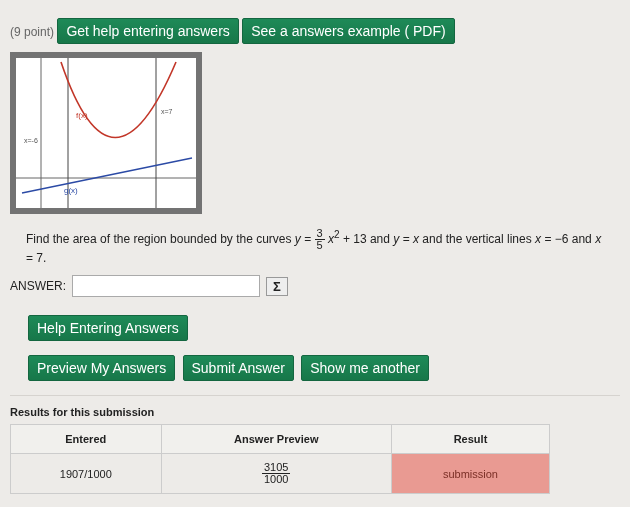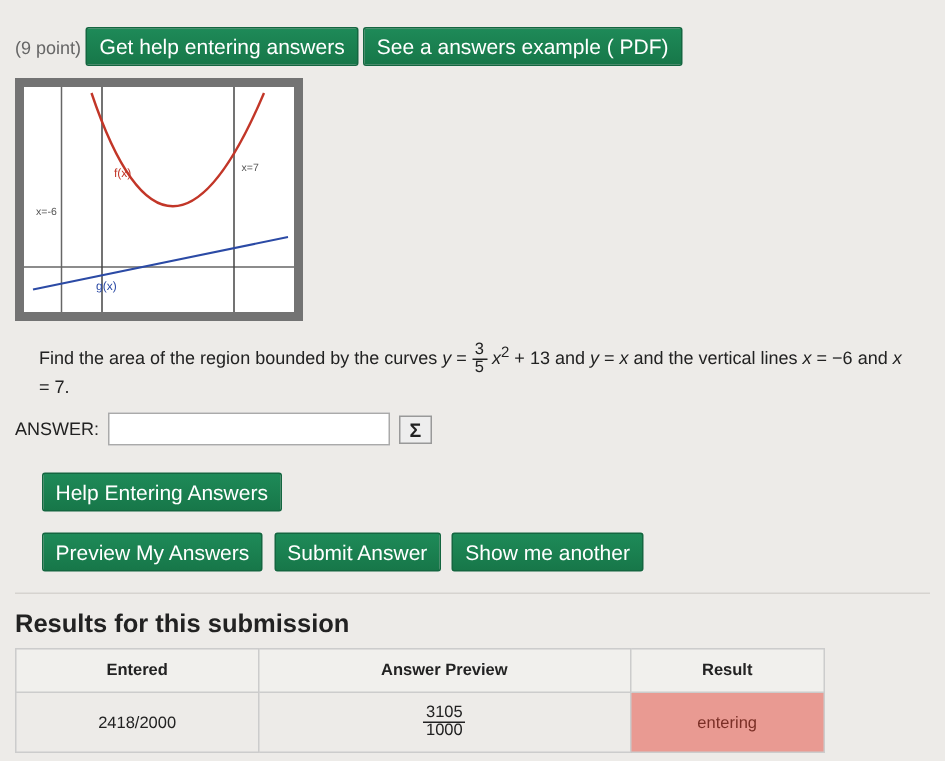--- a/index.html
+++ b/index.html
@@ -8,21 +8,21 @@
 .point-label{color:#666}
 .graph-box{border:6px solid #737373;background:#7dd3fc;display:inline-block;vertical-align:top}
 .graph-text{display:inline-block;margin-left:12px;font-size:12px;vertical-align:top;margin-top:54px;font-weight:600}
 svg{display:block}
 .qtext{margin:14px 16px 10px}
 .answer-row{display:flex;align-items:center;gap:6px;margin-bottom:18px}
 .answer-row input{width:180px;height:18px;border:1px solid #aaa;font-size:11px;padding:1px 3px}
 .sigma{border:1px solid #999;background:#eee;padding:1px 6px;font-size:13px;font-weight:bold;cursor:pointer}
 .btn-row{margin:6px 18px 14px}
 .btn-row .btn{margin-right:4px}
-.results-head{font-weight:bold;font-size:17px;margin:10px 0 6px}
+.results-head{font-weight:bold;font-size:11px;margin:10px 0 6px}
 table{border-collapse:collapse;width:540px;font-size:11px}
 td,th{border:1px solid #ccc;padding:8px 4px;text-align:center}
 th{background:#f1f0ed;font-weight:bold}
 .incorrect-cell{background:#e99a92;color:#7a2f26}
 .frac{display:inline-block;text-align:center;vertical-align:middle;font-size:11px;line-height:1}
 .frac .n{display:block;border-bottom:1px solid #222;padding:0 2px}
 .frac .d{display:block;padding:0 2px}
 .math-i{font-style:italic}
 hr.sep{border:none;border-top:1px solid #d6d3cf;margin:14px 0 8px}
 </style>
@@ -80,20 +80,20 @@
 <div class="results-head">Results for this submission</div>
 
 <table>
   <tbody>
       <tr>
     <th>Entered</th>
     <th>Answer Preview</th>
     <th>Result</th>
   </tr>
   <tr>
-    <td>2418/2000</td>
+    <td>1907/1000</td>
     <td>
       <span class="frac"><span class="n">3105</span><span class="d">1000</span></span>
     </td>
-    <td class="incorrect-cell">entering</td>
+    <td class="incorrect-cell">submission</td>
   </tr>
 </tbody>
   </table>
 
 </body></html>

